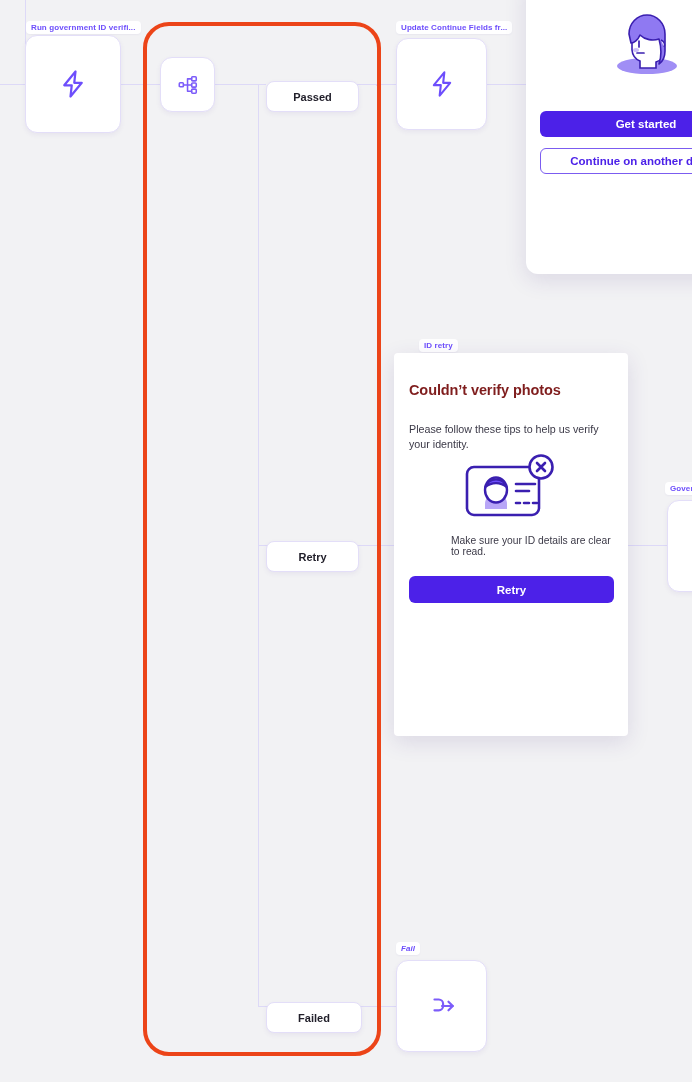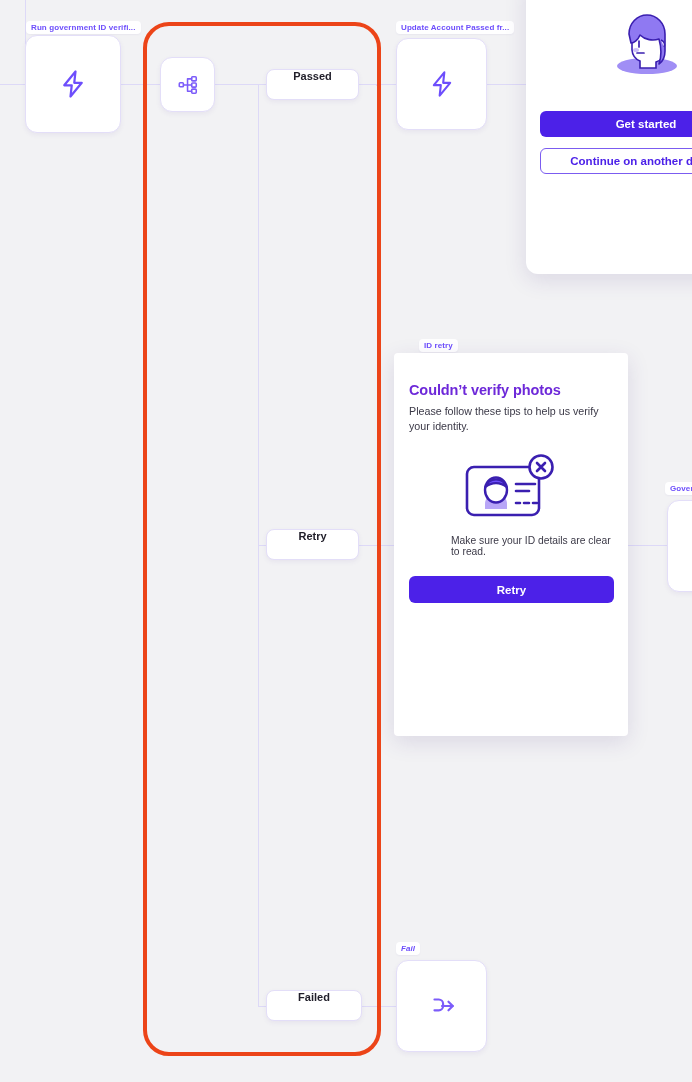--- a/index.html
+++ b/index.html
@@ -46,24 +46,25 @@
     text-align: right;
   }
 
   
   .branch-pill {
     position: absolute;
     background: #ffffff;
     border: 1px solid #e3def8;
     border-radius: 8px;
     box-shadow: 0 2px 5px rgba(80,60,160,0.07);
-    display: flex; justify-content: center;
+    display: flex; align-items: center; justify-content: center;
     font-size: 11px;
     font-weight: 700;
     color: #22202b;
+    margin-top: 12px;
   }
 
   
   #selection {
     position: absolute;
     left: 143px; top: 22px;
     width: 238px; height: 1034px;
     border: 4px solid #ec4418;
     border-radius: 26px;
     pointer-events: none;
@@ -110,25 +111,25 @@
     position: absolute;
     left: 394px; top: 353px;
     width: 234px; height: 383px;
     background: #ffffff;
     border-radius: 4px;
     box-shadow: 0 6px 22px rgba(60,40,120,0.13);
     overflow: hidden;
   }
   #retry-card h2 {
     position: absolute; left: 15px; top: 29px;
-    font-size: 14.5px; font-weight: 700; color: #6d28d9;
+    font-size: 14.5px; font-weight: 700; color: #7f1d1d;
     letter-spacing: -.1px;
   }
   #retry-card .body-text {
-    position: absolute; left: 15px; top: 51px; width: 205px;
+    position: absolute; left: 15px; top: 69px; width: 205px;
     font-size: 10.7px; line-height: 1.38; color: #3b3947;
   }
   #retry-card .illus { position: absolute; left: 67px; top: 100px; }
   #retry-card .caption {
     position: absolute; left: 15px; top: 182px; width: 210px;
     font-size: 10.3px; color: #3b3947; padding-left: 42px;
   }
   #retry-card .retry-btn {
     left: 15px; top: 223px; width: 205px; height: 27px;
     font-size: 11.5px;
@@ -177,21 +178,21 @@
   <div class="branch-pill" style="left:266px; top:69px; width:93px; height:31px;">
     <span>Passed</span>
   </div>
   <div class="branch-pill" style="left:266px; top:529px; width:93px; height:31px;">
     <span>Retry</span>
   </div>
   <div class="branch-pill" style="left:266px; top:990px; width:96px; height:31px;">
     <span>Failed</span>
   </div>
 
-  <div class="node-label" style="left:396px; top:21px;">Update Account Passed fr...</div>
+  <div class="node-label" style="left:396px; top:21px;">Update Continue Fields fr...</div>
   <div class="node" style="left:396px; top:38px; width:91px; height:92px;">
     <span>
       <svg width="28" height="30" viewBox="0 0 24 24" fill="none" stroke="#6d4efc" stroke-width="1.8" stroke-linecap="round" stroke-linejoin="round">
         <path d="M14 2 L5 13 h6 l-1 9 L19 11 h-6 z"></path>
       </svg>
     </span>
   </div>
 
   <div class="node-label" style="left:665px; top:482px;">Governm</div>
   <div class="node" style="left:667px; top:500px; width:91px; height:92px;"></div>

